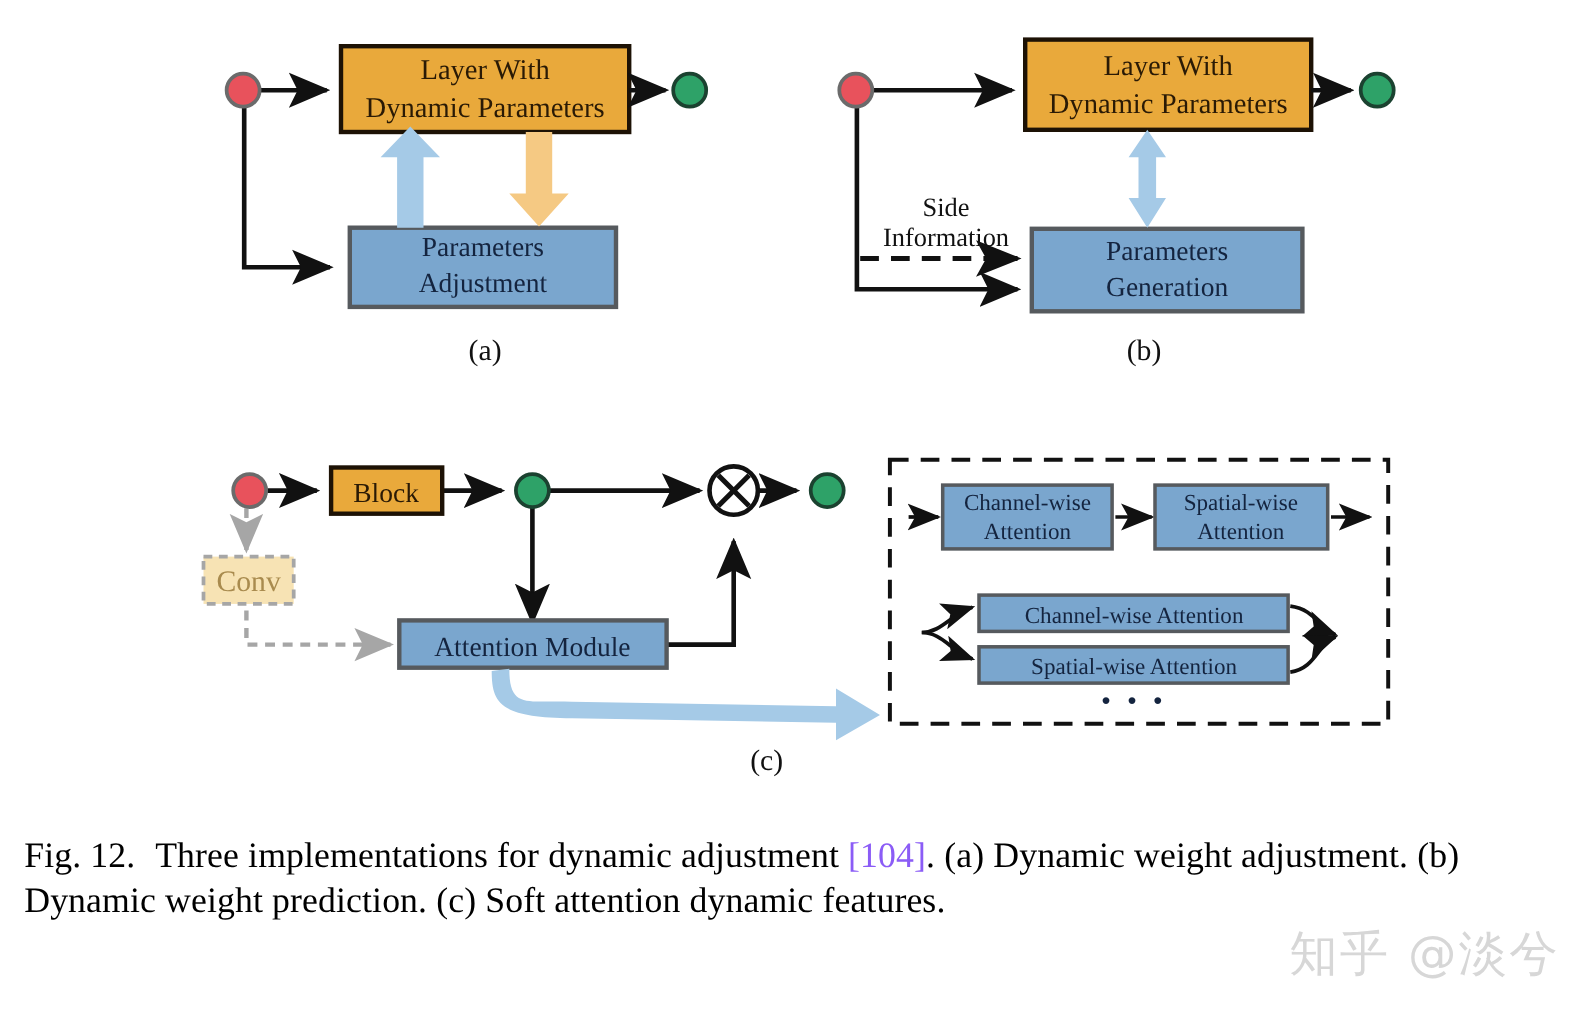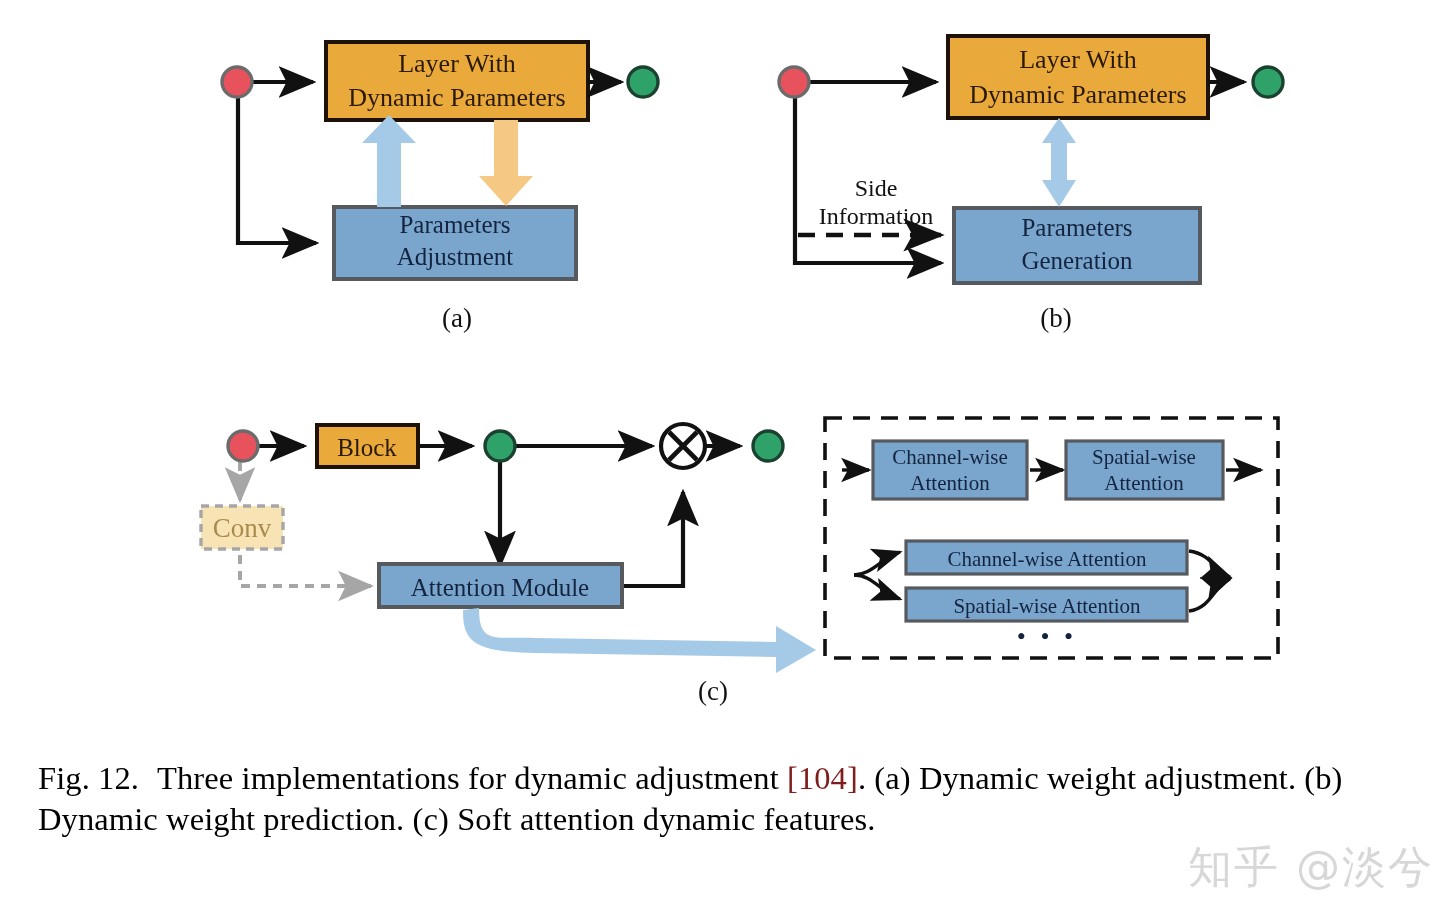--- a/index.html
+++ b/index.html
@@ -1,21 +1,21 @@
 <!DOCTYPE html>
 <html><head>
 <meta charset="utf-8">
 <style>
   html,body{margin:0;padding:0;background:#ffffff;}
   body{
     width:1440px;height:921px;position:relative;overflow:hidden;
     font-family:"Liberation Serif","DejaVu Serif",serif;
     color:#111;
   }
-  #figure{position:absolute;left:16px;top:0;width:1352px;height:921px;}
+  #figure{position:absolute;left:0;top:0;width:1352px;height:921px;}
   svg.stage{position:absolute;left:0;top:0;width:1440px;height:921px;display:block;}
 
   .blk-text{
     font-family:"Liberation Serif","DejaVu Serif",serif;
     text-anchor:middle;
     fill:#14243f;
   }
   .blk-text.orange{fill:#2a1a05;}
   .panel-label{
     font-family:"Liberation Serif","DejaVu Serif",serif;
@@ -30,21 +30,21 @@
     font-size:27px;text-anchor:middle;fill:#a98b4e;
   }
 
   
   #caption{
     position:absolute;left:22px;top:758px;width:1400px;
     font-family:"Liberation Serif","DejaVu Serif",serif;
     font-size:32.5px;line-height:1.26;color:#000;
     letter-spacing:.1px;
   }
-  #caption .ref{color:#7f1d1d;}
+  #caption .ref{color:#8b5cf6;}
   #caption .figno{white-space:nowrap;}
   #caption .gap{display:inline-block;width:18px;}
 
   
   #watermark{
     position:absolute;left:1172px;top:838px;
     font-family:"DejaVu Sans",sans-serif;
     font-size:44px;color:#d7d7d7;
     letter-spacing:2px;white-space:nowrap;
     pointer-events:none;

